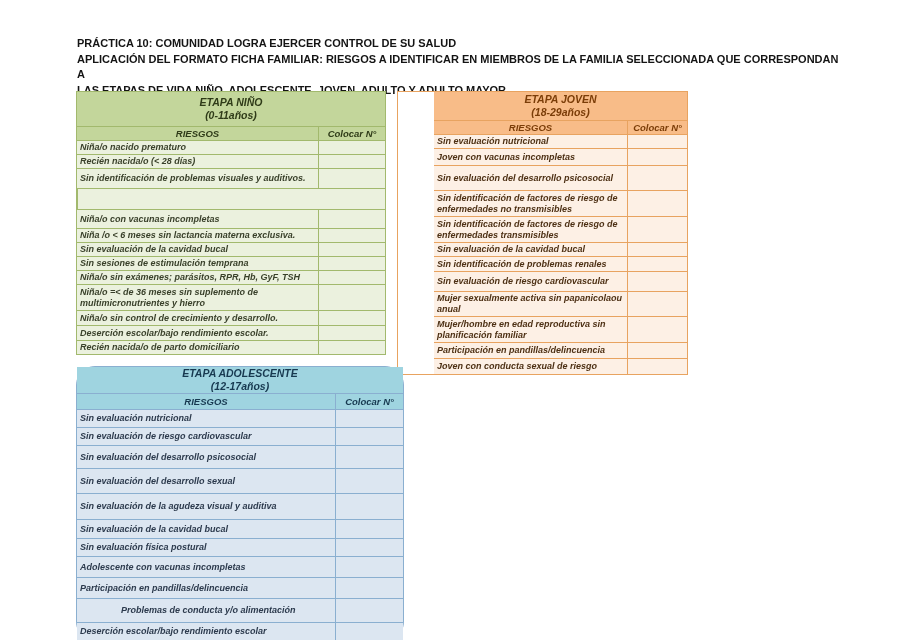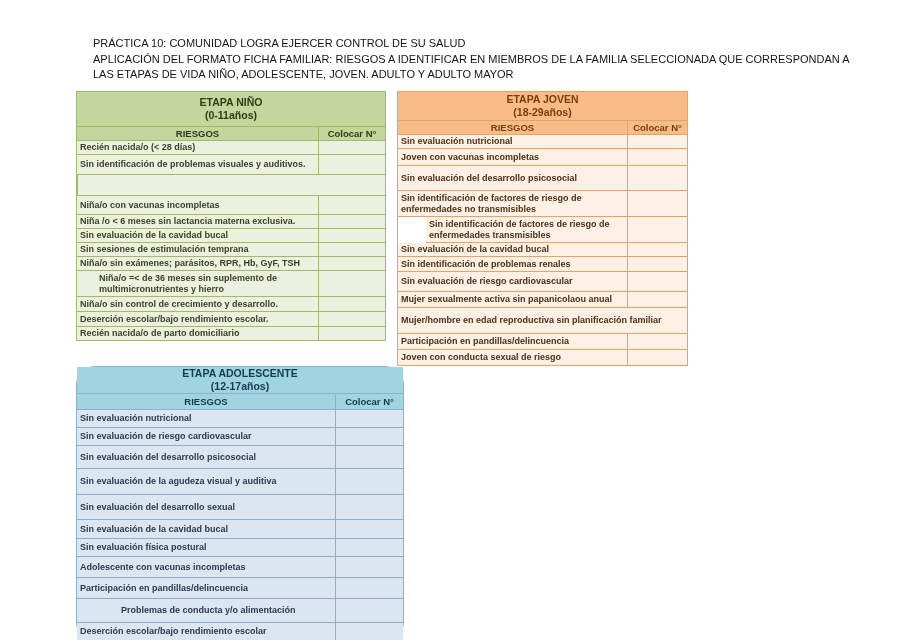--- a/index.html
+++ b/index.html
@@ -1,27 +1,27 @@
 <!DOCTYPE html>
 <html><head>
 <meta charset="utf-8">
 <style>
   html,body{margin:0;padding:0;}
   body{
     width:905px;height:640px;position:relative;overflow:hidden;
     background:#ffffff;font-family:"Liberation Sans", sans-serif;
   }
   .doc-title{
-    position:absolute;left:93px;top:36px;width:770px;
-    font-weight:normal;font-size:11px;line-height:15.5px;color:#141414;
+    position:absolute;left:77px;top:36px;width:770px;
+    font-weight:bold;font-size:11px;line-height:15.5px;color:#141414;
   }
   
   .etapa-table{
     position:absolute;box-sizing:border-box;display:flex;flex-direction:column;
-    border:1px solid var(--bd);background:#fff;
+    border:1px solid var(--bd);background:#fff;font-style:italic;
   }
   .ttl{
     background:var(--hdbg);color:var(--ttltxt);
     display:flex;flex-direction:column;align-items:center;justify-content:center;
     font-weight:bold;font-size:10.5px;line-height:13px;
     border-bottom:1px solid var(--bd);
   }
   .hdr{
     display:flex;background:var(--hdbg);color:var(--ttltxt);
     font-weight:bold;font-size:9.5px;border-bottom:1px solid var(--bd);
@@ -45,21 +45,21 @@
   .cell.num{border-left:1px solid var(--bd);}
   
   .t-nino{
     left:76px;top:91px;width:310px;
     --hdbg:#c3d69b;--rowbg:#ebf1de;--bd:#a2b96d;--txt:#39402a;--ttltxt:#2f3b18;
   }
   .t-nino .ttl{height:34px;}
   .t-nino .hdr{height:14px;}
   .t-nino .hc.num,.t-nino .cell.num{width:67px;}
   .t-joven{
-    left:397px;top:91px;width:291px;
+    left:397px;top:91px;width:291px;padding-left:36px;
     --hdbg:#f8bc88;--rowbg:#fdf0e5;--bd:#e8a360;--txt:#4d3014;--ttltxt:#7b3d08;
   }
   .t-joven .ttl{height:28px;}
   .t-joven .hdr{height:14px;}
   .t-joven .hc.num,.t-joven .cell.num{width:60px;}
   .t-adol{
     left:76px;top:366px;width:328px;border-radius:19px;
     --hdbg:#9fd4e0;--rowbg:#dce6f1;--bd:#8aafd0;--txt:#2c3a4d;--ttltxt:#173950;
   }
   .t-adol .ttl{height:26px;}
@@ -78,20 +78,24 @@
 <div class="etapa-table t-nino">
   <div class="ttl">
     <div>ETAPA NIÑO</div>
     <div>(0-11años)</div>
   </div>
   <div class="hdr">
     <div class="hc risk">RIESGOS</div>
     <div class="hc num">Colocar N°</div>
   </div>
   <div class="rows">
+      <div class="row" style="min-height: 13px;">
+        <div class="cell risk">Niña/o nacido prematuro</div>
+        <div class="cell num"></div>
+      </div>
       <div class="row" style="min-height: 14px; justify-content: flex-end;">
         <div class="cell risk">Recién nacida/o (&lt; 28 días)</div>
         <div class="cell num"></div>
       </div>
       <div class="row" style="min-height: 20px;">
         <div class="cell risk">Sin identificación de problemas visuales y auditivos.</div>
         <div class="cell num"></div>
       </div>
       <div class="row" style="min-height: 21px;">
         <div class="cell num"></div>
@@ -109,21 +113,21 @@
         <div class="cell num"></div>
       </div>
       <div class="row" style="min-height: 12px;">
         <div class="cell risk">Sin sesiones de estimulación temprana</div>
         <div class="cell num"></div>
       </div>
       <div class="row" style="min-height: 14px;">
         <div class="cell risk">Niña/o sin exámenes; parásitos, RPR, Hb, GyF, TSH</div>
         <div class="cell num"></div>
       </div>
-      <div class="row" style="min-height: 26px; padding-left: 19px;">
+      <div class="row" style="min-height: 26px;">
         <div class="cell risk">Niña/o =&lt; de 36 meses sin suplemento de multimicronutrientes y hierro</div>
         <div class="cell num"></div>
       </div>
       <div class="row" style="min-height: 15px;">
         <div class="cell risk">Niña/o sin control de crecimiento y desarrollo.</div>
         <div class="cell num"></div>
       </div>
       <div class="row" style="min-height: 15px;">
         <div class="cell risk">Deserción escolar/bajo rendimiento escolar.</div>
         <div class="cell num"></div>
@@ -154,41 +158,41 @@
         <div class="cell num"></div>
       </div>
       <div class="row" style="min-height: 25px;">
         <div class="cell risk">Sin evaluación del desarrollo psicosocial</div>
         <div class="cell num"></div>
       </div>
       <div class="row" style="min-height: 26px;">
         <div class="cell risk">Sin identificación de factores de riesgo de enfermedades no transmisibles</div>
         <div class="cell num"></div>
       </div>
-      <div class="row" style="min-height: 26px; margin-left: 28px;">
+      <div class="row" style="min-height: 26px;">
         <div class="cell risk">Sin identificación de factores de riesgo de enfermedades transmisibles</div>
         <div class="cell num"></div>
       </div>
       <div class="row" style="min-height: 14px;">
         <div class="cell risk">Sin evaluación de la cavidad bucal</div>
         <div class="cell num"></div>
       </div>
       <div class="row" style="min-height: 15px;">
         <div class="cell risk">Sin identificación de problemas renales</div>
         <div class="cell num"></div>
       </div>
       <div class="row" style="min-height: 20px;">
         <div class="cell risk">Sin evaluación de riesgo cardiovascular</div>
         <div class="cell num"></div>
       </div>
       <div class="row" style="min-height: 16px;">
         <div class="cell risk">Mujer sexualmente activa sin papanicolaou anual</div>
         <div class="cell num"></div>
       </div>
-      <div class="row" style="min-height: 26px; flex-direction: column;">
+      <div class="row" style="min-height: 26px;">
         <div class="cell risk">Mujer/hombre en edad reproductiva sin planificación familiar</div>
         <div class="cell num"></div>
       </div>
       <div class="row" style="min-height: 16px;">
         <div class="cell risk">Participación en pandillas/delincuencia</div>
         <div class="cell num"></div>
       </div>
       <div class="row" style="min-height: 15px;">
         <div class="cell risk">Joven con conducta sexual de riesgo</div>
         <div class="cell num"></div>
@@ -211,28 +215,28 @@
         <div class="cell num"></div>
       </div>
       <div class="row" style="min-height: 18px;">
         <div class="cell risk">Sin evaluación de riesgo cardiovascular</div>
         <div class="cell num"></div>
       </div>
       <div class="row" style="min-height: 23px;">
         <div class="cell risk">Sin evaluación del desarrollo psicosocial</div>
         <div class="cell num"></div>
       </div>
-      <div class="row" style="min-height: 26px;">
-        <div class="cell risk">Sin evaluación de la agudeza visual y auditiva</div>
-        <div class="cell num"></div>
-      </div>
       <div class="row" style="min-height: 25px;">
         <div class="cell risk">Sin evaluación del desarrollo sexual</div>
         <div class="cell num"></div>
       </div>
+      <div class="row" style="min-height: 26px;">
+        <div class="cell risk">Sin evaluación de la agudeza visual y auditiva</div>
+        <div class="cell num"></div>
+      </div>
       <div class="row" style="min-height: 19px;">
         <div class="cell risk">Sin evaluación de la cavidad bucal</div>
         <div class="cell num"></div>
       </div>
       <div class="row" style="min-height: 18px; gap: 8px;">
         <div class="cell risk">Sin evaluación física postural</div>
         <div class="cell num"></div>
       </div>
       <div class="row" style="min-height: 21px;">
         <div class="cell risk">Adolescente con vacunas incompletas</div>

